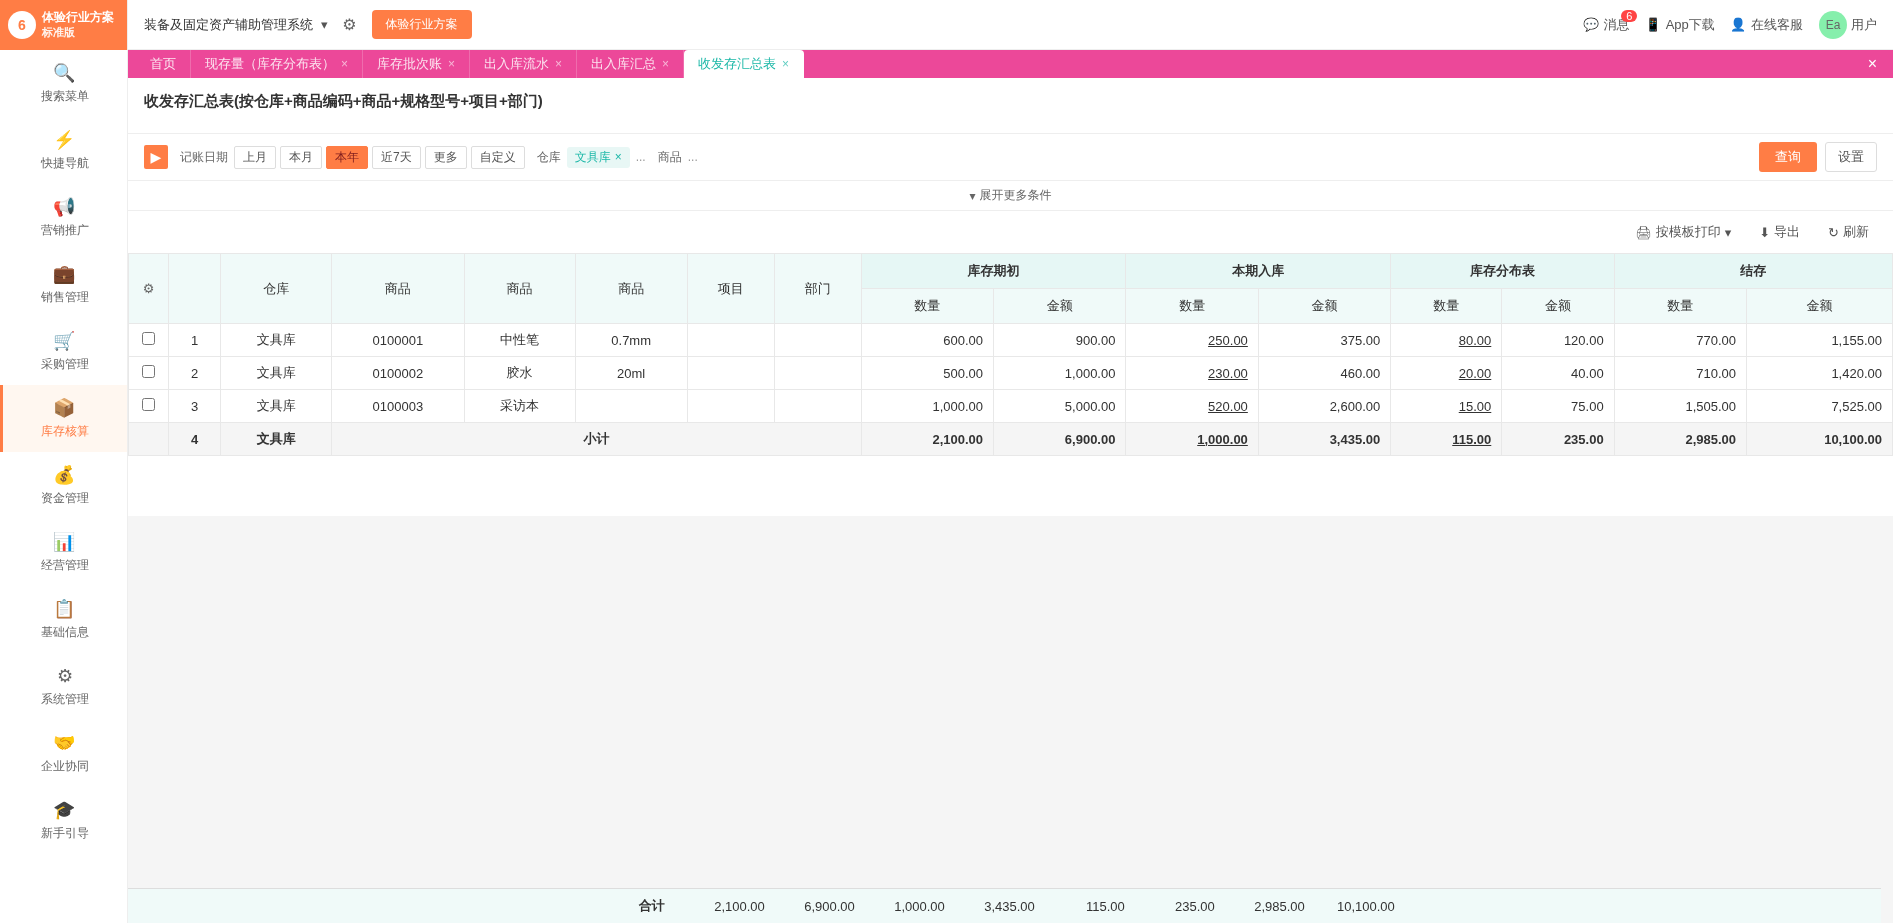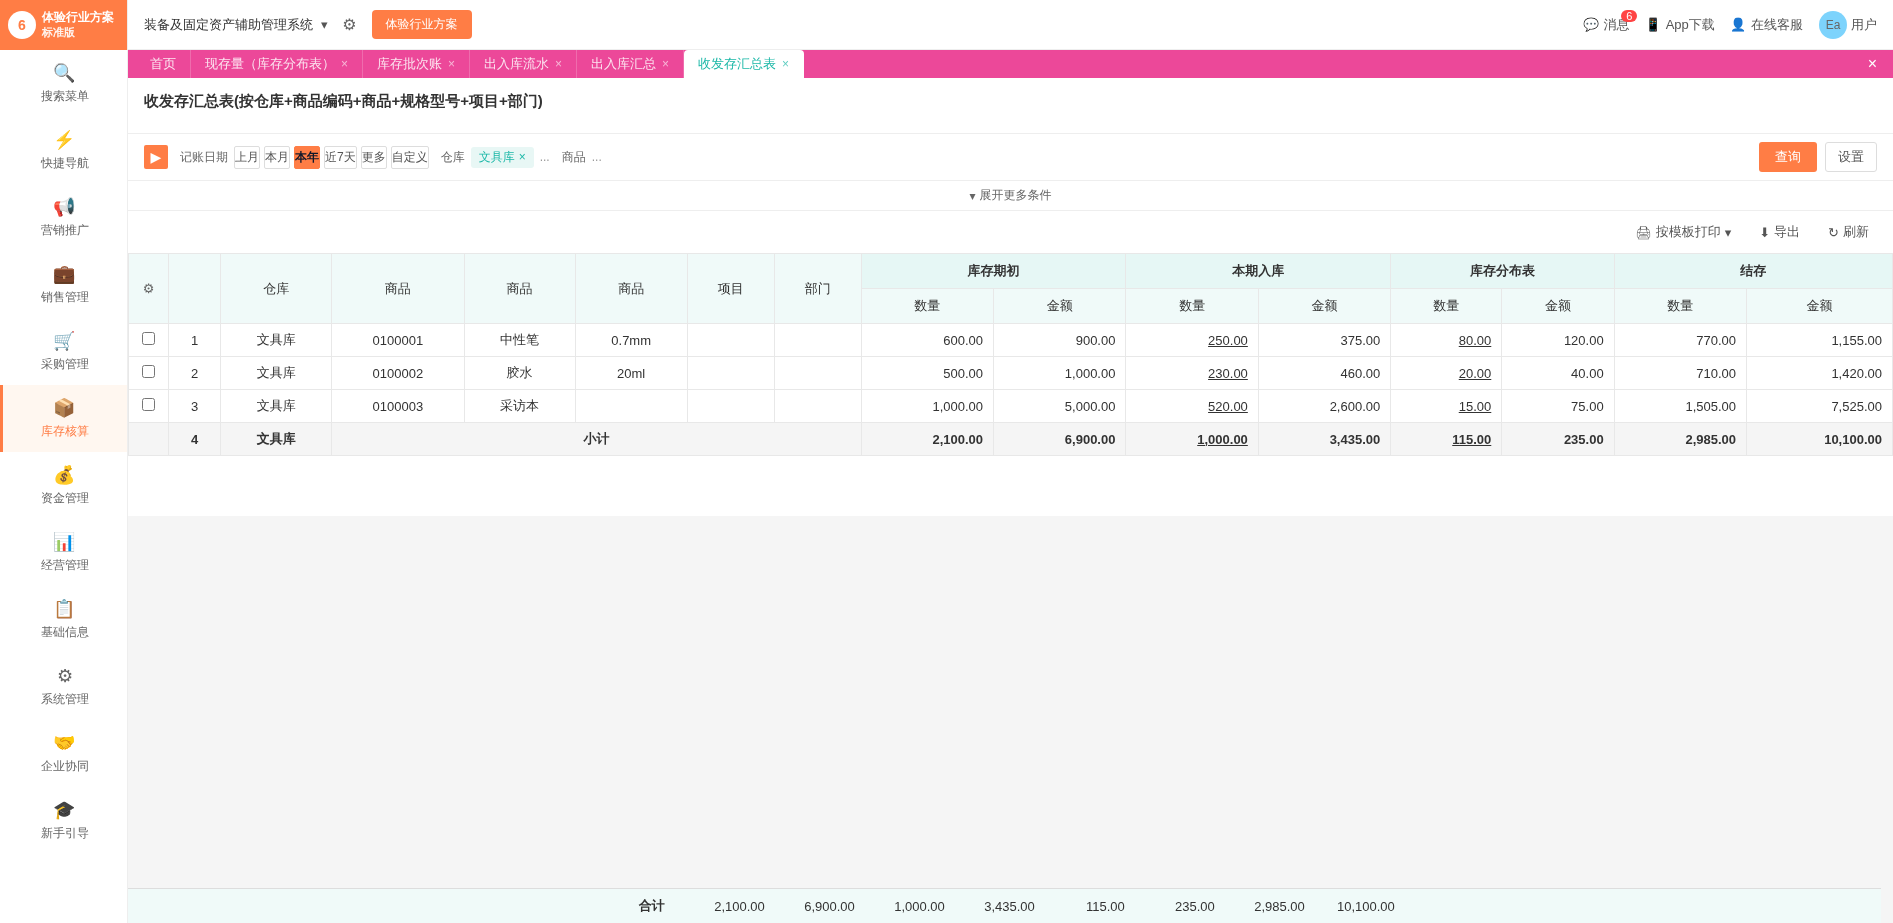--- a/index.html
+++ b/index.html
@@ -23,21 +23,21 @@
     
     .topbar { height: 50px; background: #fff; display: flex; align-items: center; justify-content: space-between; padding: 0 16px; border-bottom: 1px solid #eee; flex-shrink: 0; }
     .topbar-left { display: flex; align-items: center; gap: 8px; }
     .topbar-system-name { font-size: 13px; color: #333; }
     .topbar-dropdown { display: flex; align-items: center; gap: 4px; color: #555; cursor: pointer; }
     .topbar-settings { width: 28px; height: 28px; display: flex; align-items: center; justify-content: center; cursor: pointer; color: #666; font-size: 16px; }
     .topbar-trial-btn { background: #ff7d45; color: #fff; border: none; padding: 6px 14px; border-radius: 4px; cursor: pointer; font-size: 12px; }
     .topbar-right { display: flex; align-items: center; gap: 16px; color: #555; font-size: 13px; }
     .topbar-right-item { display: flex; align-items: center; gap: 4px; cursor: pointer; position: relative; }
     .badge { background: #ff4444; color: #fff; border-radius: 10px; padding: 0 5px; font-size: 11px; position: absolute; top: -6px; right: -8px; min-width: 16px; text-align: center; }
-    .user-avatar { width: 28px; height: 28px; background: #7dd3fc; border-radius: 50%; display: flex; align-items: center; justify-content: center; font-size: 12px; color: #666; }
+    .user-avatar { width: 28px; height: 28px; background: #86efac; border-radius: 50%; display: flex; align-items: center; justify-content: center; font-size: 12px; color: #666; }
 
     
     .tabbar { background: #ec4899; display: flex; align-items: center; flex-shrink: 0; height: 28px; padding: 0 8px; }
     .tab { display: flex; align-items: center; gap: 6px; padding: 0 14px; height: 100%; color: rgba(255,255,255,0.85); cursor: pointer; font-size: 13px; border-right: 1px solid rgba(255,255,255,0.2); white-space: nowrap; }
     .tab.active { background: #fff; color: #1db8a8; border-radius: 4px 4px 0 0; }
     .tab-close { font-size: 12px; opacity: 0.7; }
     .tab-spacer { flex: 1; }
     .tab-close-all { color: #fff; cursor: pointer; font-size: 16px; padding: 0 8px; }
 
     
@@ -47,22 +47,22 @@
     .inner-page { background: #fff; margin: 0; }
     .page-header { padding: 14px 16px 10px; background: #fff; border-bottom: 1px solid #eee; }
     .page-title { font-size: 15px; font-weight: bold; color: #333; margin-bottom: 12px; }
 
     
     .filter-bar { display: flex; align-items: center; gap: 12px; padding: 8px 16px; background: #fff; border-bottom: 1px solid #eee; flex-wrap: wrap; }
     .filter-toggle { width: 24px; height: 24px; background: #ff7d45; color: #fff; border: none; cursor: pointer; display: flex; align-items: center; justify-content: center; border-radius: 2px; font-size: 14px; flex-shrink: 0; }
     .filter-group { display: flex; align-items: center; gap: 6px; }
     .filter-label { color: #666; font-size: 12px; white-space: nowrap; }
     .filter-date-buttons { display: flex; gap: 4px; align-items: center; }
-    .date-btn { padding: 2px 0; border: 1px solid #ddd; background: #fff; color: #555; cursor: pointer; font-size: 12px; border-radius: 2px; }
-    .date-btn.active { background: #ff7d45; color: #0f172a; border-color: #ff7d45; font-weight: bold; }
+    .date-btn { padding: 2px 8px; border: 1px solid #ddd; background: #fff; color: #555; cursor: pointer; font-size: 12px; border-radius: 2px; }
+    .date-btn.active { background: #ff7d45; color: #7f1d1d; border-color: #ff7d45; }
     .filter-warehouse { display: flex; align-items: center; gap: 6px; }
     .warehouse-tag { background: #e8f7f5; color: #1db8a8; padding: 2px 8px; border-radius: 3px; font-size: 12px; display: flex; align-items: center; gap: 4px; }
     .warehouse-tag-close { cursor: pointer; color: #1db8a8; }
     .filter-more { color: #999; cursor: pointer; font-size: 12px; }
     .filter-actions { display: flex; gap: 8px; margin-left: auto; }
     .btn-query { background: #ff7d45; color: #fff; border: none; padding: 5px 16px; border-radius: 3px; cursor: pointer; font-size: 13px; }
     .btn-settings { background: #fff; color: #555; border: 1px solid #ddd; padding: 5px 12px; border-radius: 3px; cursor: pointer; font-size: 13px; }
 
     
     .expand-bar { display: flex; justify-content: center; padding: 6px; border-bottom: 1px solid #eee; background: #fff; }

